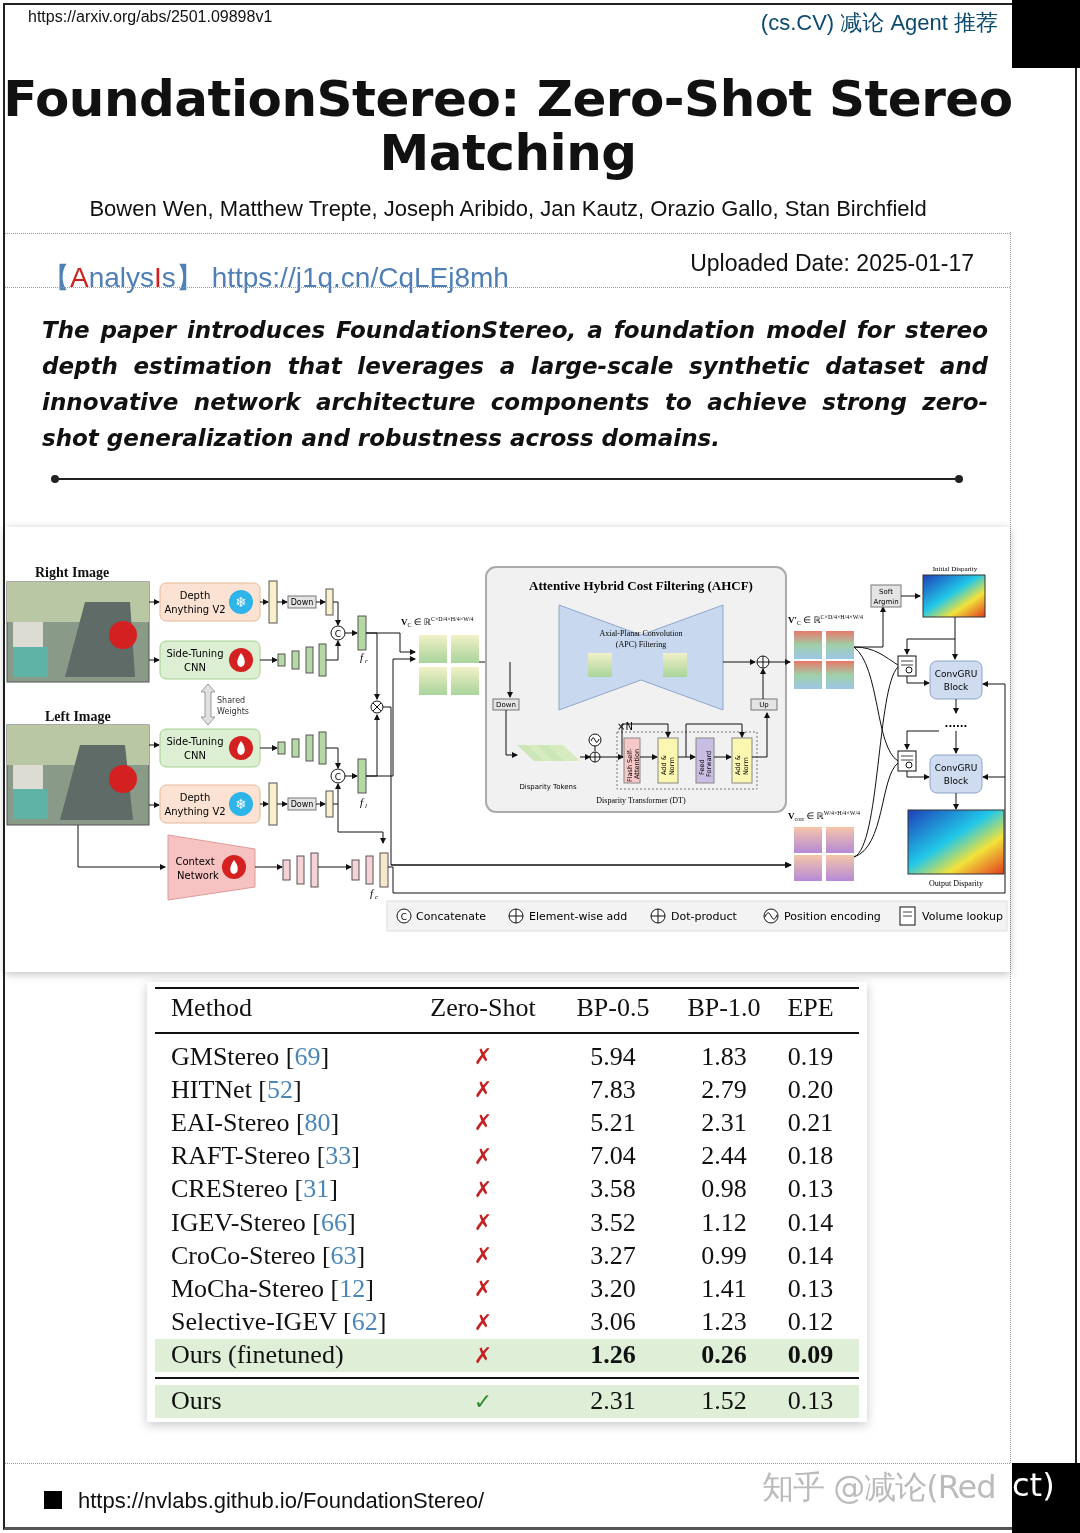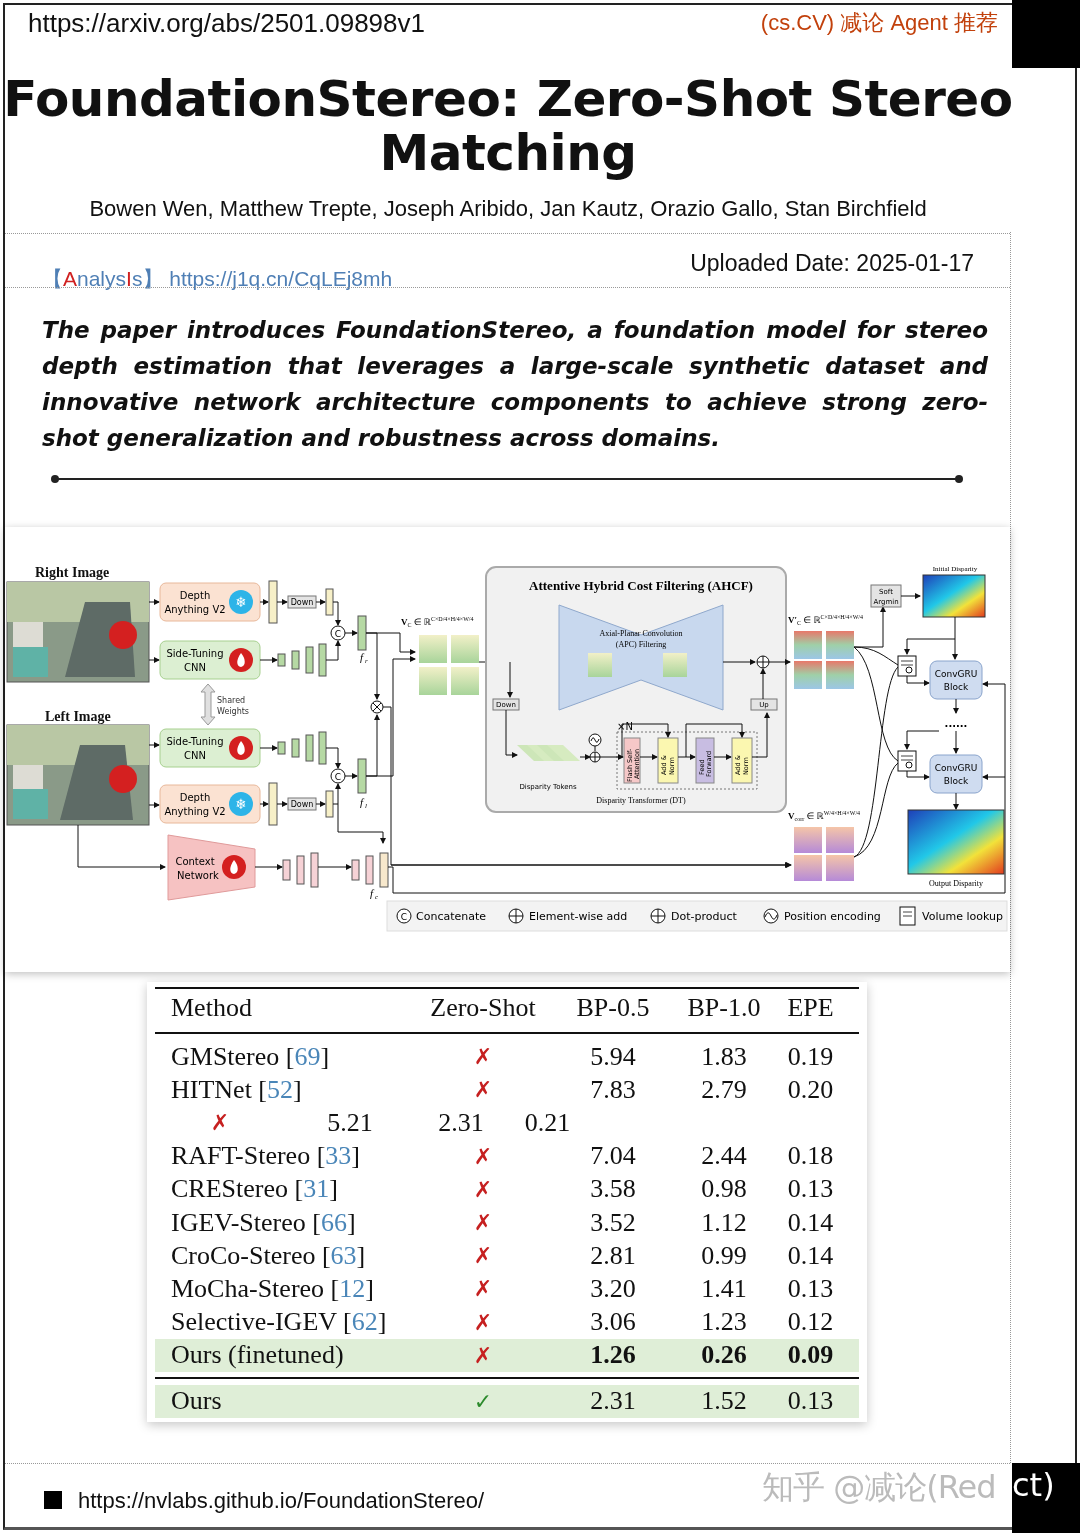--- a/index.html
+++ b/index.html
@@ -4,29 +4,29 @@
 <style>
   * { box-sizing: border-box; margin: 0; padding: 0; }
   html, body { width: 1080px; height: 1533px; background: #ffffff; overflow: hidden; }
   body { position: relative; font-family: "Liberation Sans", sans-serif; color: #111; }
 
   .page-frame { position: absolute; left: 3px; top: 3px; width: 1074px; height: 1527px; border: 2px solid #222; border-bottom: 3px solid #555; }
   .corner-tab { position: absolute; right: 0; top: 0; width: 68px; height: 68px; background: #000; }
   .corner-tab-bottom { position: absolute; right: 0; top: 1463px; width: 68px; height: 70px; background: #000; }
   .right-dotted { position: absolute; left: 1010px; top: 232px; height: 1231px; border-left: 1px dotted #999; }
 
-  .arxiv-url { position: absolute; left: 28px; top: 8px; font-size: 26px; color: #111; }
-  .category { position: absolute; right: 82px; top: 8px; font-size: 22px; color: #c2410c; }
+  .arxiv-url { position: absolute; left: 28px; top: 8px; font-size: 16px; color: #111; }
+  .category { position: absolute; right: 82px; top: 8px; font-size: 22px; color: #0c4a6e; }
 
   .title { position: absolute; left: 0; width: 1016px; top: 72px; text-align: center; font-family: "DejaVu Sans", sans-serif; font-weight: bold; font-size: 50px; line-height: 54px; letter-spacing: -0.5px; }
   .authors { position: absolute; left: 0; width: 1016px; top: 196px; text-align: center; font-size: 22px; }
 
   .dotted-line { position: absolute; left: 5px; width: 1005px; border-top: 1px dotted #999; }
 
-  .analysis { position: absolute; left: 42px; top: 265px; font-size: 21px; color: #4f7fb5; }
+  .analysis { position: absolute; left: 42px; top: 259px; font-size: 28px; color: #4f7fb5; }
   .analysis .red { color: #d02020; }
   .uploaded { position: absolute; right: 106px; top: 250px; font-size: 23px; color: #111; }
 
   .summary { position: absolute; left: 42px; width: 946px; top: 312px; font-family: "DejaVu Sans", sans-serif; font-style: italic; font-weight: bold; font-size: 23px; line-height: 36px; text-align: justify; text-align-last: left; }
 
   .divider { position: absolute; left: 54px; width: 906px; top: 478px; height: 2px; background: #222; }
   .divider::before, .divider::after { content: ""; position: absolute; top: -3px; width: 8px; height: 8px; border-radius: 50%; background: #222; }
   .divider::before { left: -3px; } .divider::after { right: -3px; }
 
   .figure { position: absolute; left: 5px; top: 527px; width: 1005px; height: 445px; background: #fff; box-shadow: 0 2px 8px rgba(0,0,0,0.25); }
@@ -426,20 +426,21 @@
         <div class="c-epe">0.19</div>
       </div>
     <div class="trow">
         <div class="c-method"><span>HITNet</span> [<span class="ref">52</span>]</div>
         <div class="c-zs xmark">✗</div>
         <div class="c-bp05">7.83</div>
         <div class="c-bp10">2.79</div>
         <div class="c-epe">0.20</div>
       </div>
     <div class="trow">
+        <div class="c-method"><span>EAI-Stereo</span> [<span class="ref">80</span>]</div>
         <div class="c-zs xmark">✗</div>
         <div class="c-bp05">5.21</div>
         <div class="c-bp10">2.31</div>
         <div class="c-epe">0.21</div>
       </div>
     <div class="trow">
         <div class="c-method"><span>RAFT-Stereo</span> [<span class="ref">33</span>]</div>
         <div class="c-zs xmark">✗</div>
         <div class="c-bp05">7.04</div>
         <div class="c-bp10">2.44</div>
@@ -455,21 +456,21 @@
     <div class="trow">
         <div class="c-method"><span>IGEV-Stereo</span> [<span class="ref">66</span>]</div>
         <div class="c-zs xmark">✗</div>
         <div class="c-bp05">3.52</div>
         <div class="c-bp10">1.12</div>
         <div class="c-epe">0.14</div>
       </div>
     <div class="trow">
         <div class="c-method"><span>CroCo-Stereo</span> [<span class="ref">63</span>]</div>
         <div class="c-zs xmark">✗</div>
-        <div class="c-bp05">2.81</div>
+        <div class="c-bp05">3.27</div>
         <div class="c-bp10">0.99</div>
         <div class="c-epe">0.14</div>
       </div>
     <div class="trow">
         <div class="c-method"><span>MoCha-Stereo</span> [<span class="ref">12</span>]</div>
         <div class="c-zs xmark">✗</div>
         <div class="c-bp05">3.20</div>
         <div class="c-bp10">1.41</div>
         <div class="c-epe">0.13</div>
       </div>

